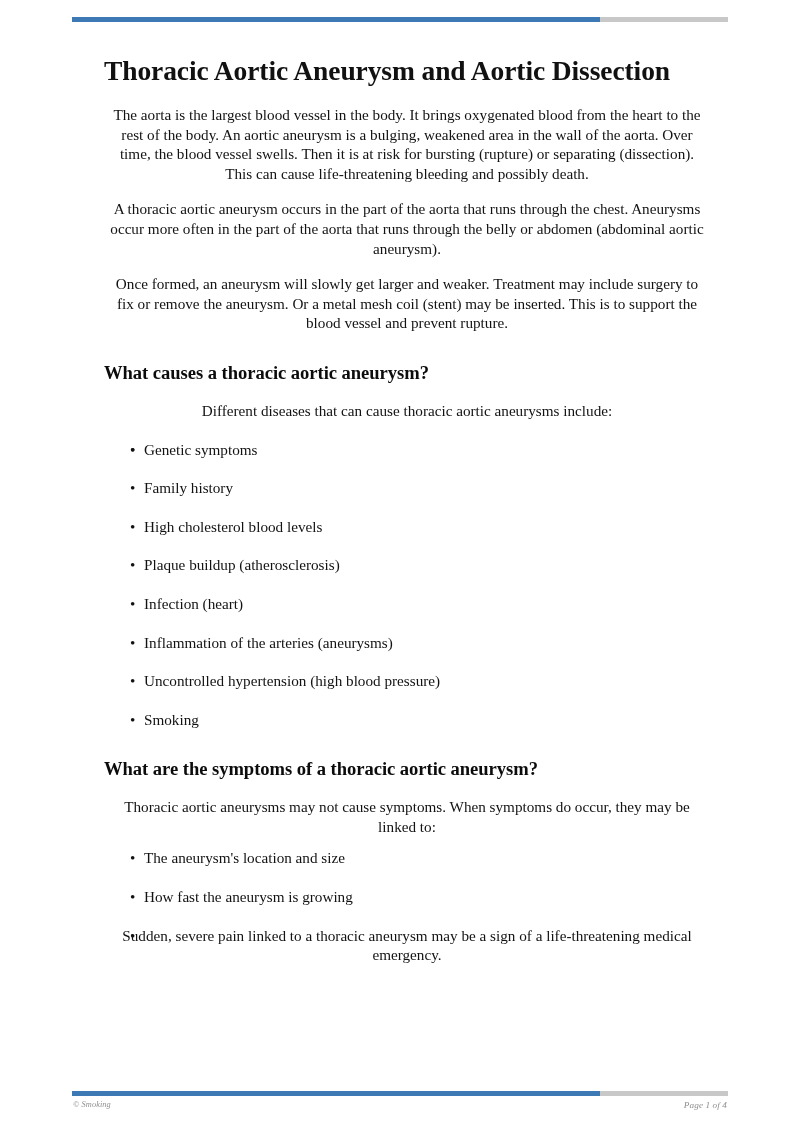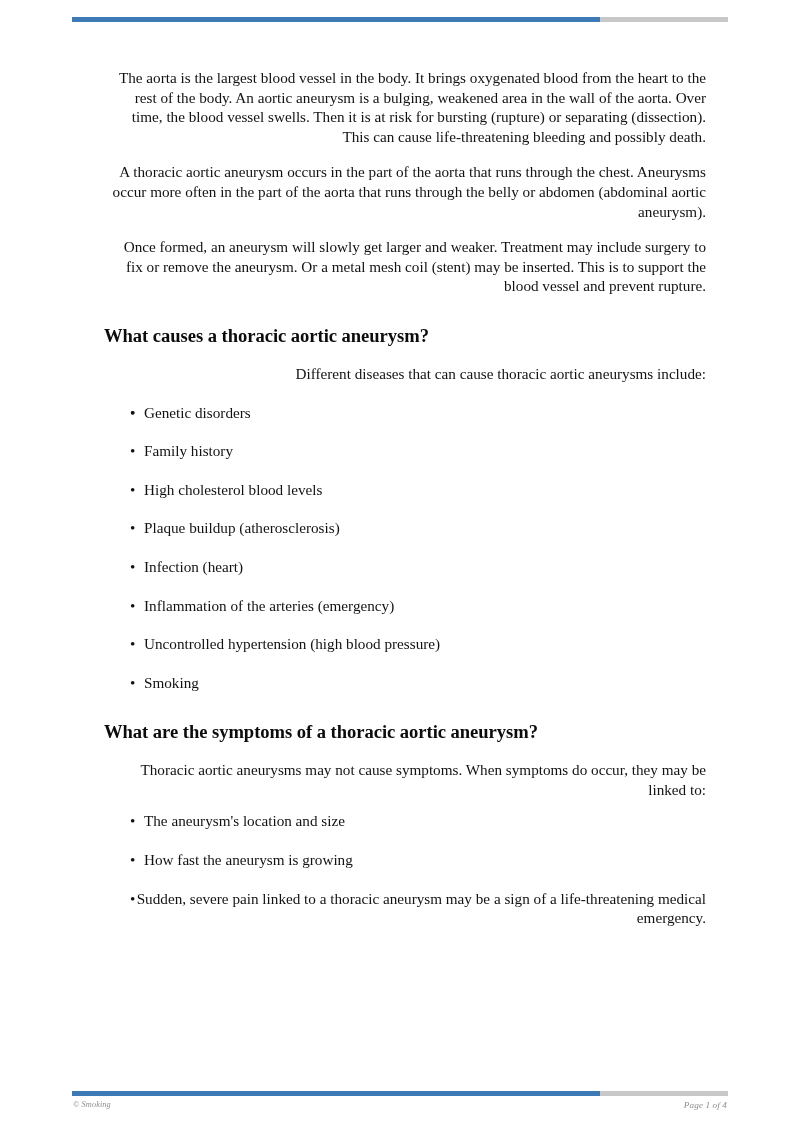--- a/index.html
+++ b/index.html
@@ -76,21 +76,21 @@
     line-height: 24px;
     margin: 28px 0 0 0;
     letter-spacing: -0.05px;
     color: #0c0c0c;
   }
 
   p.body-text {
     font-size: 15.2px;
     line-height: 19.6px;
     margin: 16px 0 0 4px;
-    text-align: right;
+    text-align: center;
     color: #121212;
   }
 
   ul.bullets {
     list-style: none;
     margin: 12px 0 0 0;
     padding: 0;
   }
   ul.bullets li {
     position: relative;
@@ -143,54 +143,55 @@
 
 <div class="page">
 
   <div class="rule-wrap top">
     <div class="rule-gray"></div>
     <div class="rule-blue"></div>
   </div>
 
   <div class="content">
 
+    <h1 class="doc-title">Thoracic Aortic Aneurysm and Aortic Dissection</h1>
 
     <p class="body-text">The aorta is the largest blood vessel in the body. It brings oxygenated blood from the heart to the rest of the body. An aortic aneurysm is a bulging, weakened area in the wall of the aorta. Over time, the blood vessel swells. Then it is at risk for bursting (rupture) or separating (dissection). This can cause life-threatening bleeding and possibly death.</p>
     <p class="body-text">A thoracic aortic aneurysm occurs in the part of the aorta that runs through the chest. Aneurysms occur more often in the part of the aorta that runs through the belly or abdomen (abdominal aortic aneurysm).</p>
     <p class="body-text">Once formed, an aneurysm will slowly get larger and weaker. Treatment may include surgery to fix or remove the aneurysm. Or a metal mesh coil (stent) may be inserted. This is to support the blood vessel and prevent rupture.</p>
 
     <h2 class="section-heading">What causes a thoracic aortic aneurysm?</h2>
     <p class="body-text">Different diseases that can cause thoracic aortic aneurysms include:</p>
     <ul class="bullets">
       <li>
         <span class="bullet-dot">•</span>
       </li>
       <li>
         <span class="bullet-dot">•</span>
-        <span>Genetic disorders</span>
+        <span>Genetic symptoms</span>
       </li>
       <li>
         <span class="bullet-dot">•</span>
         <span>Family history</span>
       </li>
       <li>
         <span class="bullet-dot">•</span>
         <span>High cholesterol blood levels</span>
       </li>
       <li>
         <span class="bullet-dot">•</span>
         <span>Plaque buildup (atherosclerosis)</span>
       </li>
       <li>
         <span class="bullet-dot">•</span>
         <span>Infection (heart)</span>
       </li>
       <li>
         <span class="bullet-dot">•</span>
-        <span>Inflammation of the arteries (emergency)</span>
+        <span>Inflammation of the arteries (aneurysms)</span>
       </li>
       <li>
         <span class="bullet-dot">•</span>
         <span>Uncontrolled hypertension (high blood pressure)</span>
       </li>
       <li>
         <span class="bullet-dot">•</span>
         <span>Smoking</span>
       </li>
     </ul>

